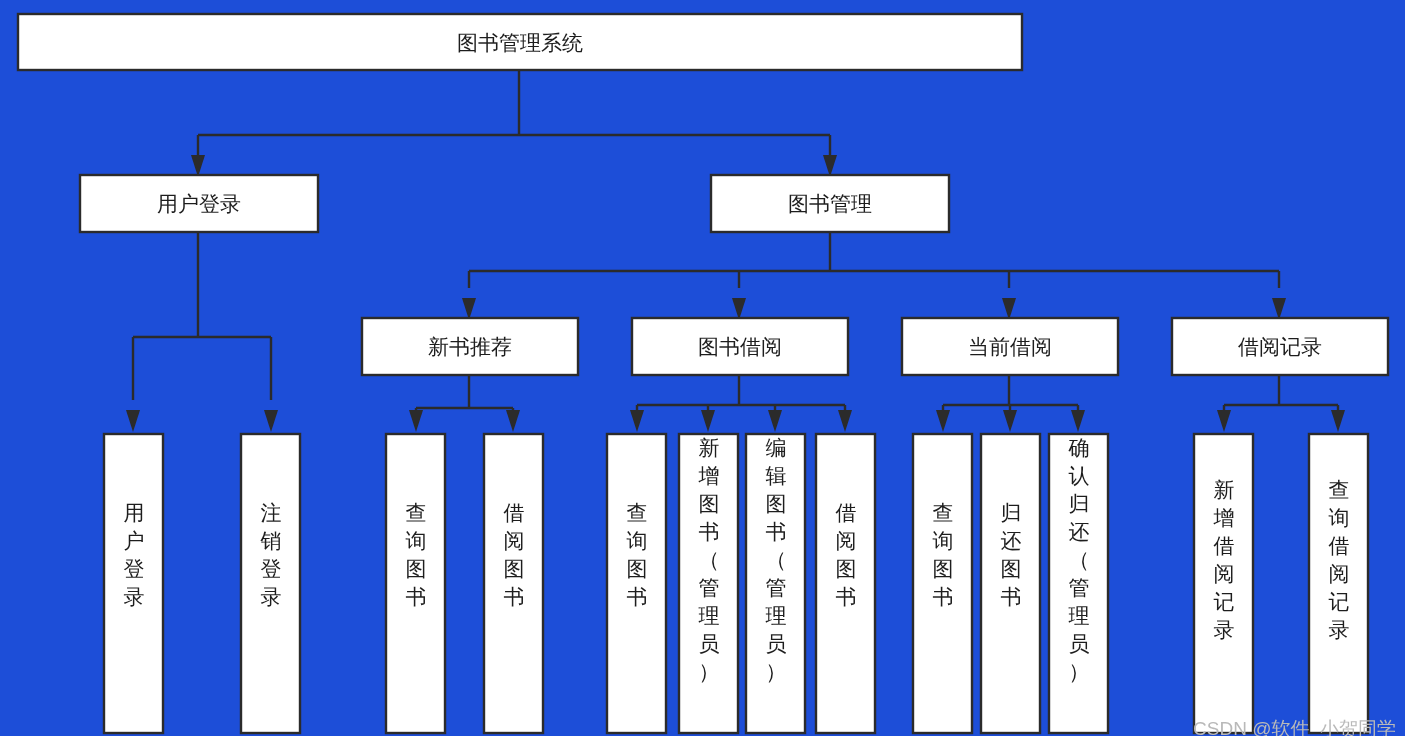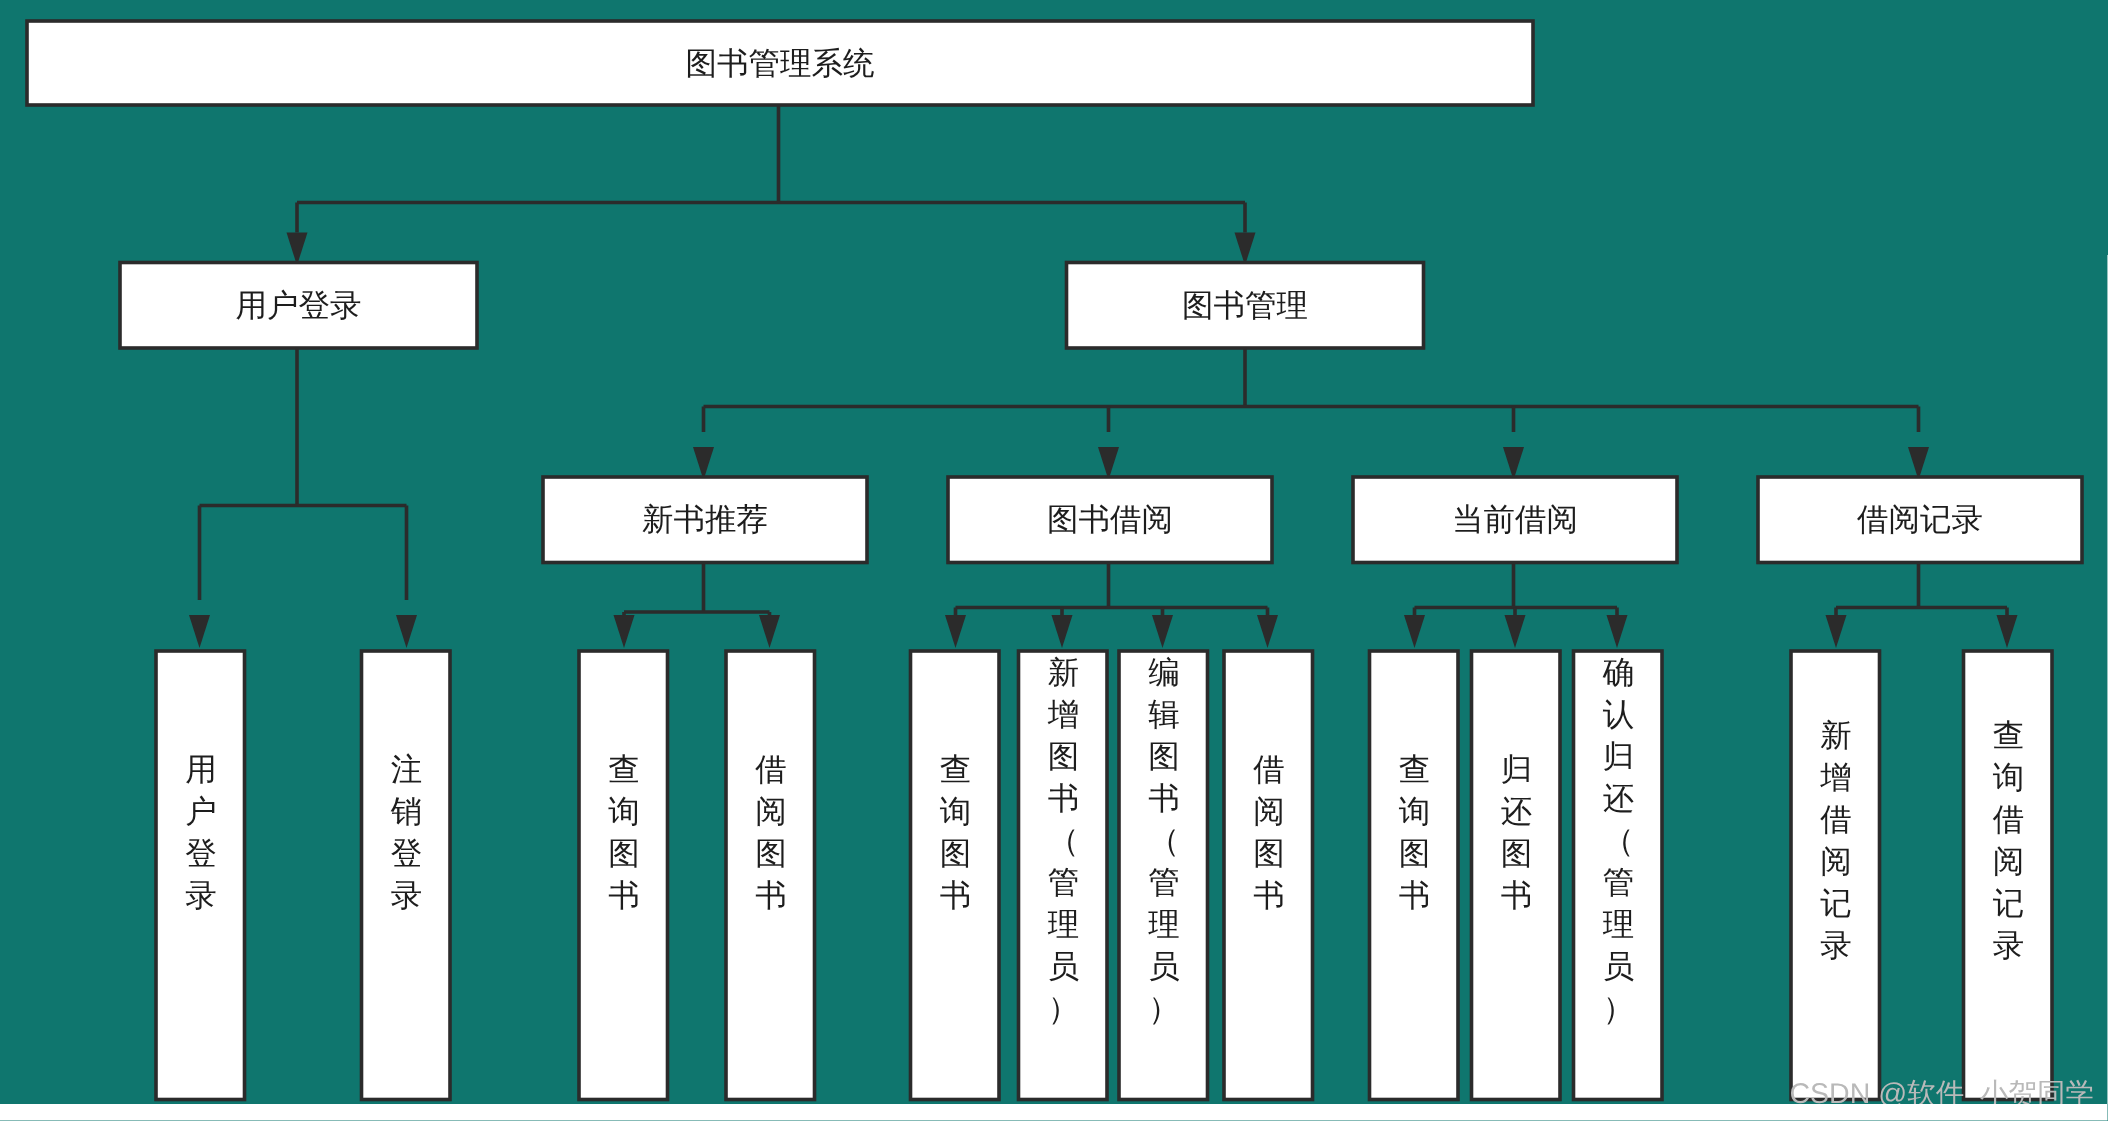--- a/index.html
+++ b/index.html
@@ -8,21 +8,21 @@
     padding: 0;
     background: #ffffff;
   }
   body {
     font-family: "Liberation Sans", "DejaVu Sans", sans-serif;
   }
   #diagram-root {
     position: relative;
     width: 1405px;
     height: 736px;
-    background: #0f766e;
+    background: #1d4ed8;
     overflow: hidden;
   }
   svg.diagram-canvas {
     position: absolute;
     top: 0;
     left: 0;
     width: 1405px;
     height: 747px;
     display: block;
   }

